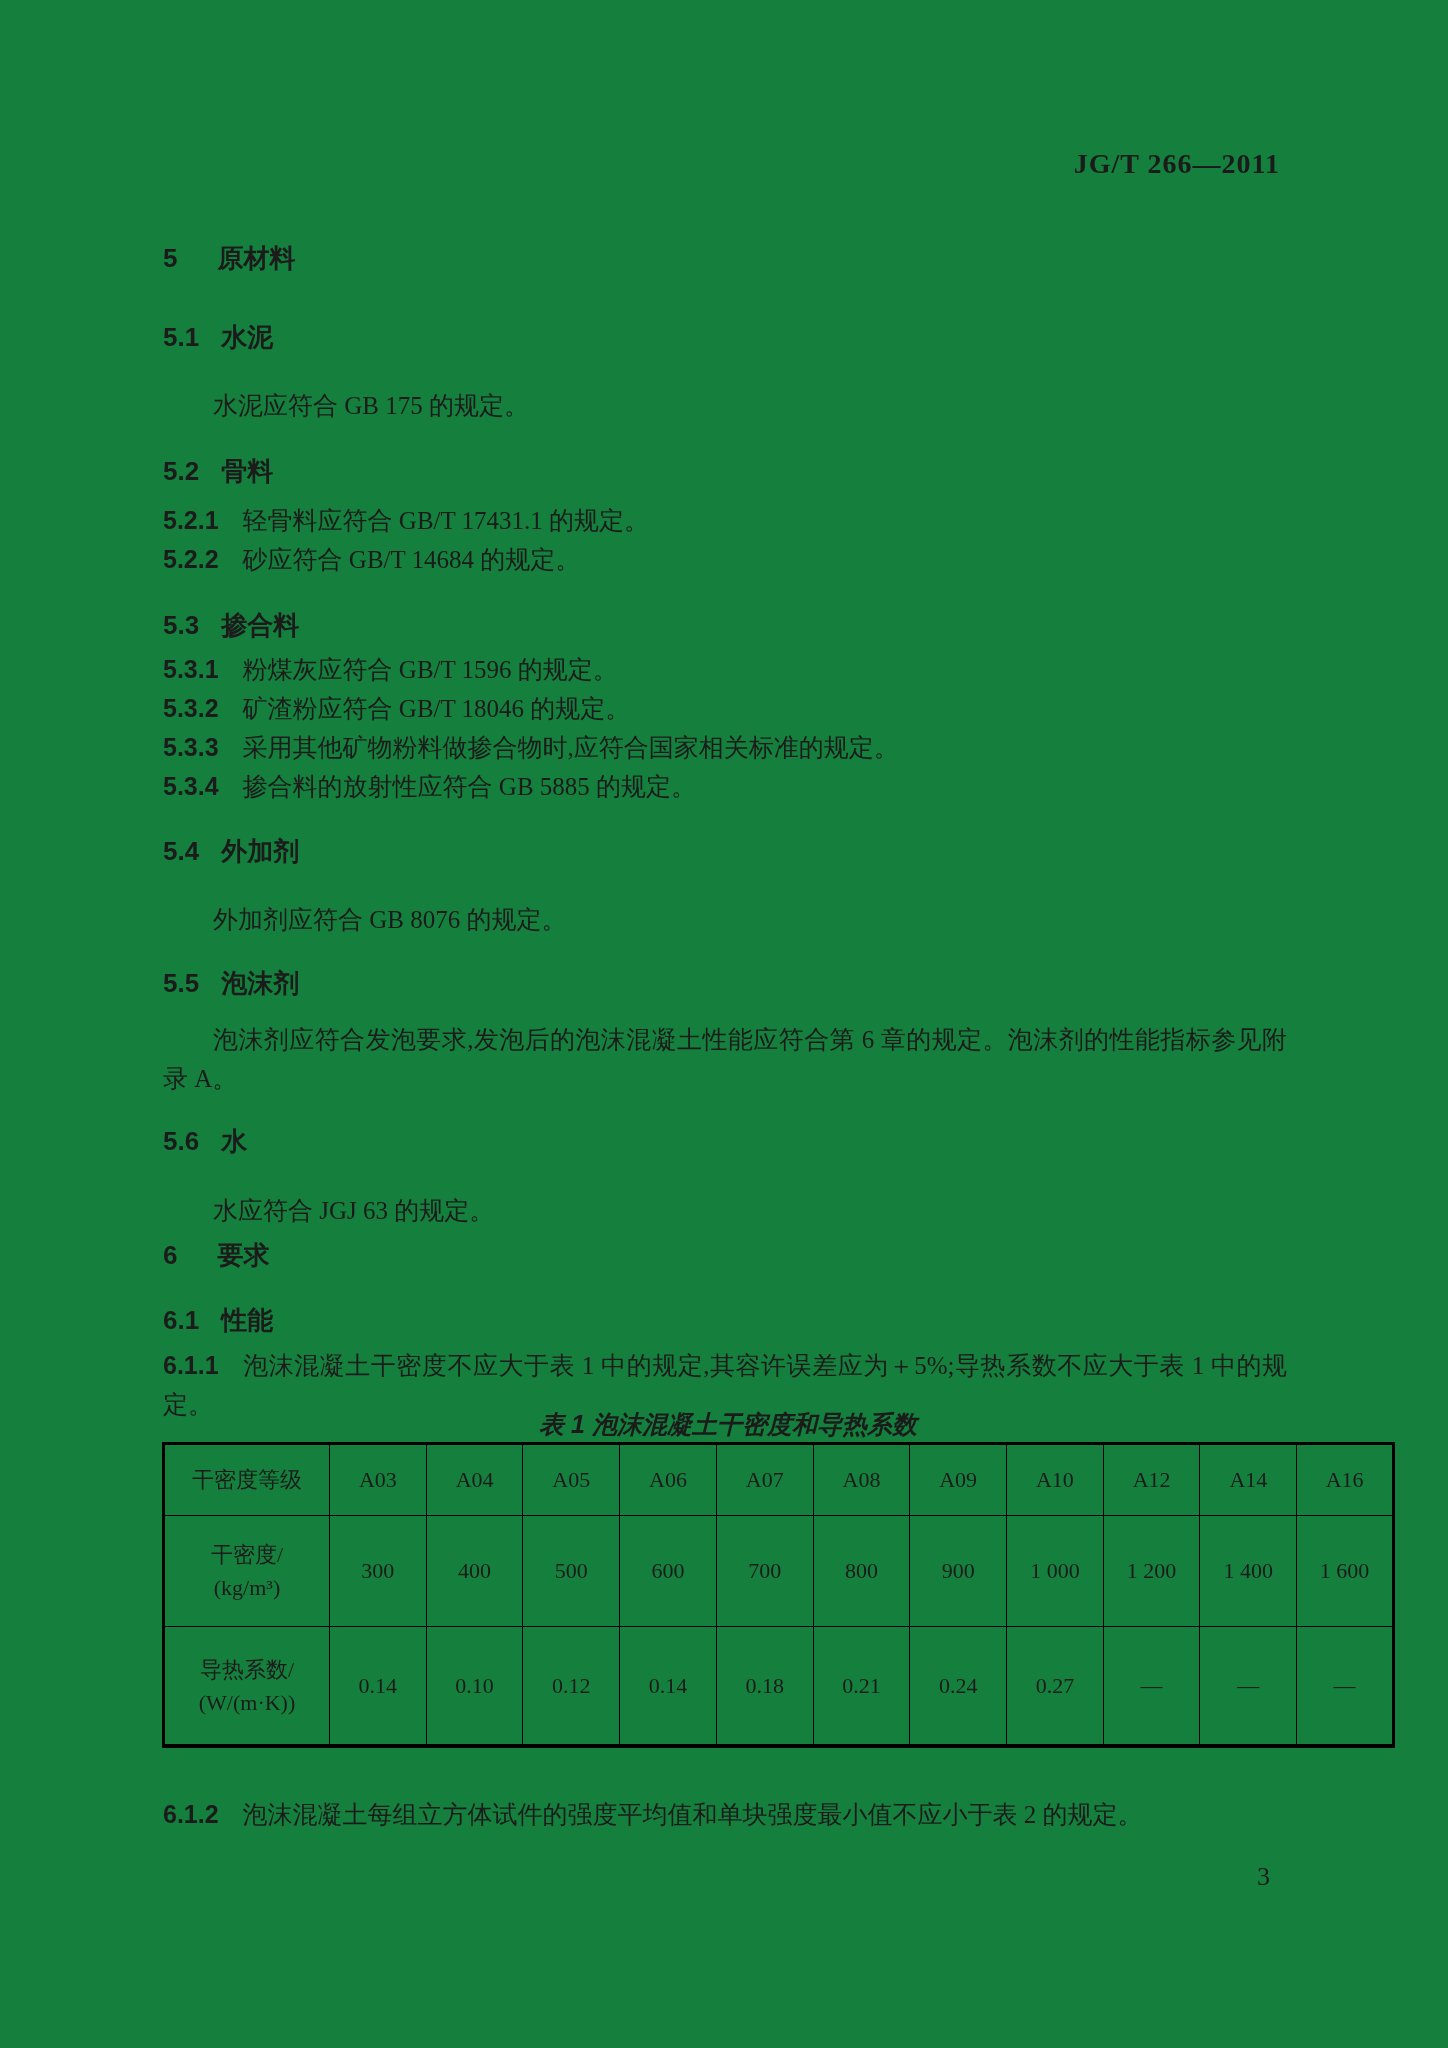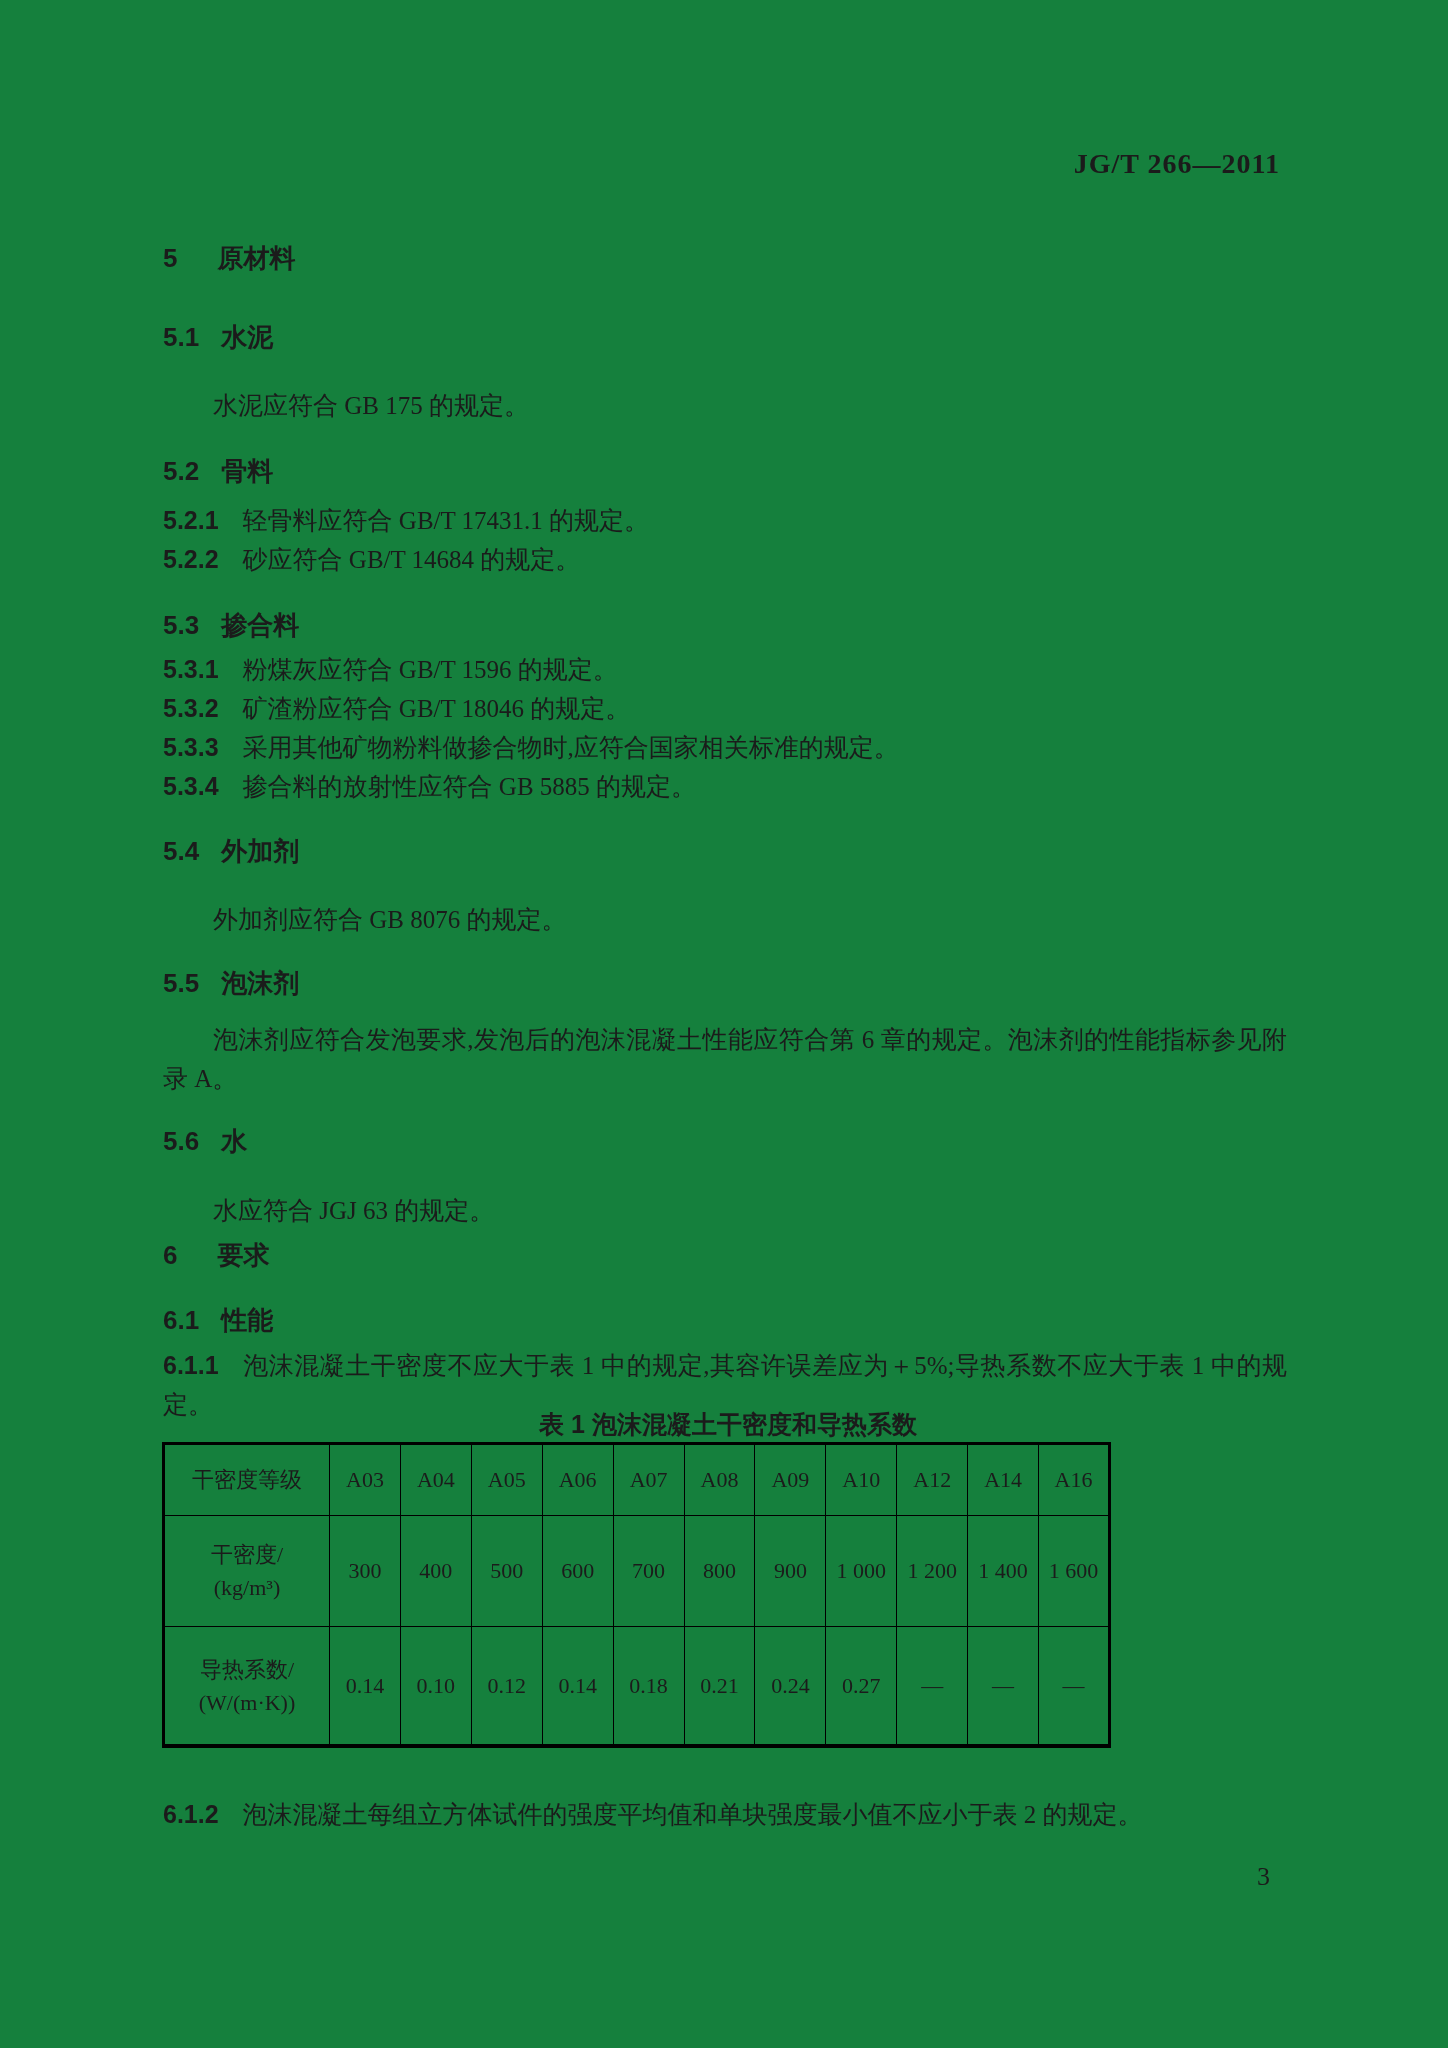--- a/index.html
+++ b/index.html
@@ -36,24 +36,24 @@
   .para{text-indent:50px;}
   .clause .cnum{
     font-family:"Liberation Sans","DejaVu Sans",sans-serif;
     font-weight:700;margin-right:24px;
   }
   
   .tcaption{
     position:absolute;left:162px;top:1408px;width:1132px;
     text-align:center;
     font-family:"Liberation Sans","DejaVu Sans",sans-serif;
-    font-weight:700;font-size:25px;
+    font-weight:700;font-size:25px;font-style:italic;
   }
   table.t1{
-    position:absolute;left:162px;top:1442px;width:949px;
+    position:absolute;left:162px;top:1442px;width:1233px;
     border-collapse:collapse;table-layout:fixed;
     border:3px solid #000;border-bottom-width:4px;
     font-size:22px;
   }
   table.t1 th,table.t1 td{
     border:1px solid #000;
     text-align:center;vertical-align:middle;
     font-weight:normal;
     padding:0 2px;
   }

